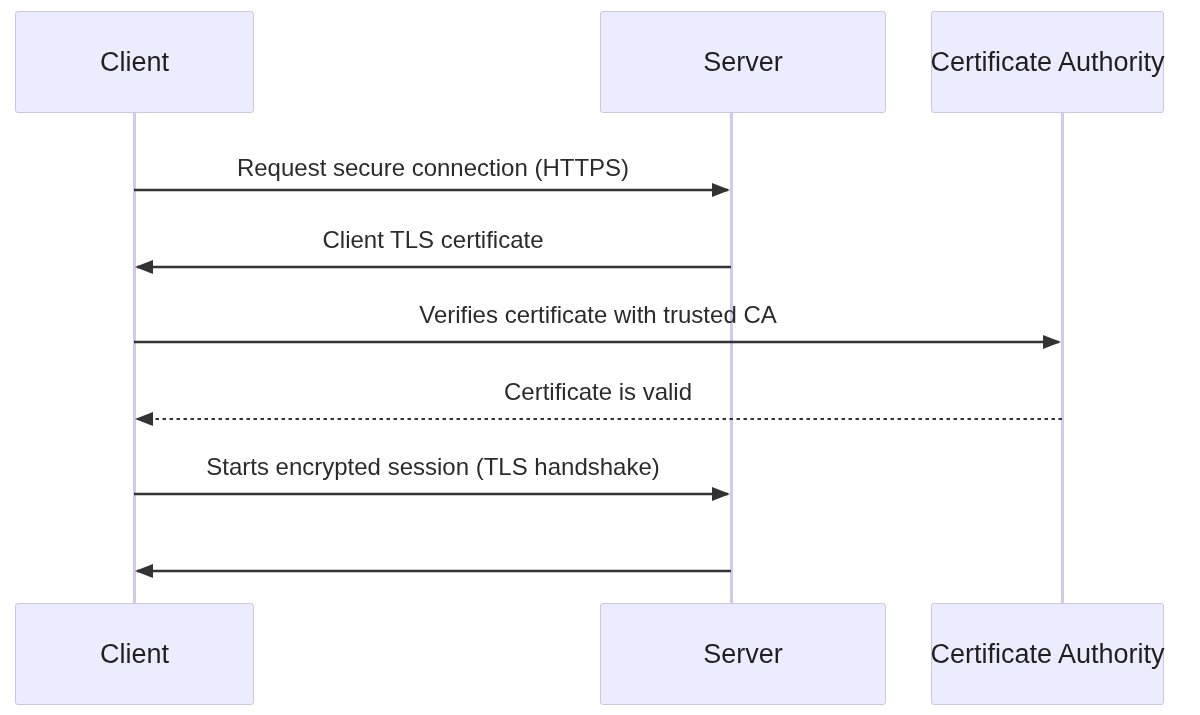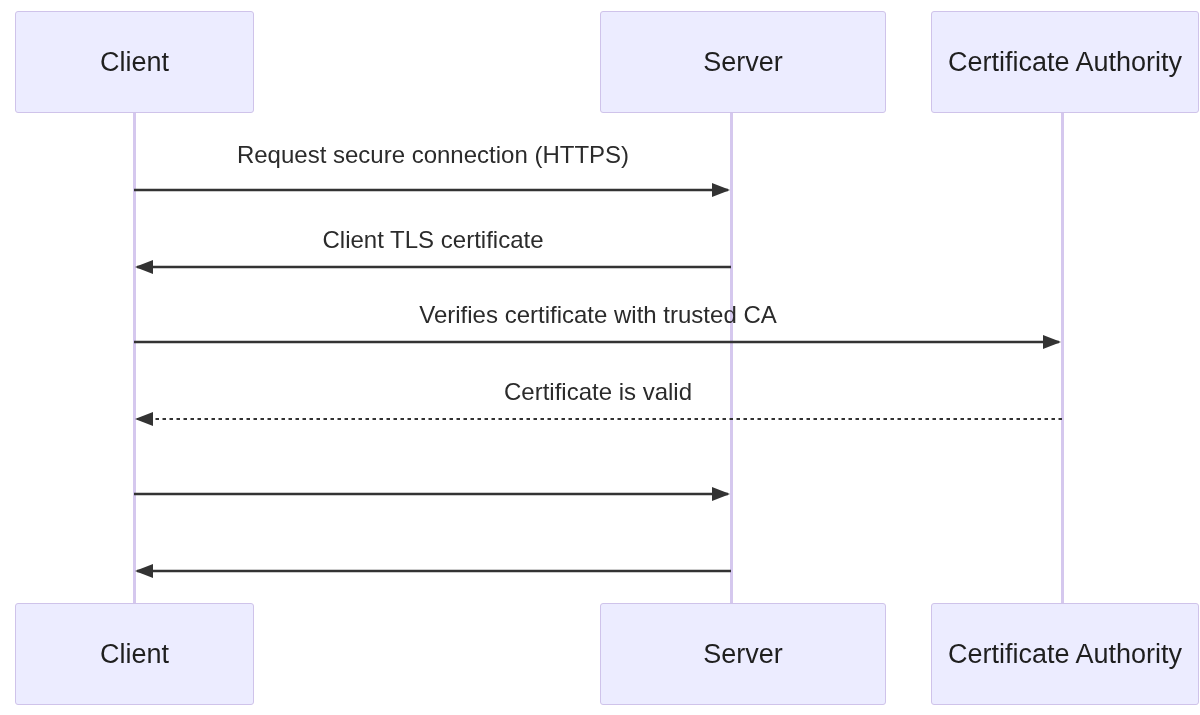--- a/index.html
+++ b/index.html
@@ -28,21 +28,21 @@
     box-sizing: border-box;
     z-index: 3;
   }
   .actor-label {
     font-size: 27px;
     color: #1f1f1f;
     white-space: nowrap;
   }
   .pos-client { left: 15px;  width: 239px; }
   .pos-server { left: 600px; width: 286px; }
-  .pos-ca     { left: 931px; width: 268px; }
+  .pos-ca     { left: 931px; width: 233px; }
   .row-top    { top: 11px; }
   .row-bottom { top: 603px; }
 
   
   .lifeline {
     position: absolute;
     top: 113px;
     height: 490px;
     width: 3px;
     background: #D5C8EE;
@@ -117,18 +117,19 @@
       </marker>
     </defs>
     <line class="msg-line" x1="134" y1="190" x2="728" y2="190" marker-end="url(#arrowhead)"></line>
     <line class="msg-line" x1="731" y1="267" x2="137" y2="267" marker-end="url(#arrowhead)"></line>
     <line class="msg-line" x1="134" y1="342" x2="1059" y2="342" marker-end="url(#arrowhead)"></line>
     <line class="msg-line dashed" x1="1062" y1="419" x2="137" y2="419" marker-end="url(#arrowhead)"></line>
     <line class="msg-line" x1="134" y1="494" x2="728" y2="494" marker-end="url(#arrowhead)"></line>
     <line class="msg-line" x1="731" y1="571" x2="137" y2="571" marker-end="url(#arrowhead)"></line>
   </svg>
 
-  <div class="msg-label" style="left:433px; top:140px;text-align:right;">Request secure connection (HTTPS)</div>
+  <div class="msg-label" style="left:433px; top:153px;text-align:right;">Request secure connection (HTTPS)</div>
   <div class="msg-label" style="left:433px; top:225px;">Client TLS certificate</div>
   <div class="msg-label" style="left:598px; top:300px;">Verifies certificate with trusted CA</div>
   <div class="msg-label" style="left:598px; top:377px;">Certificate is valid</div>
+  <div class="msg-label" style="left:433px; top:452px;">Starts encrypted session (TLS handshake)</div>
 
 </div>
 
 </body></html>

